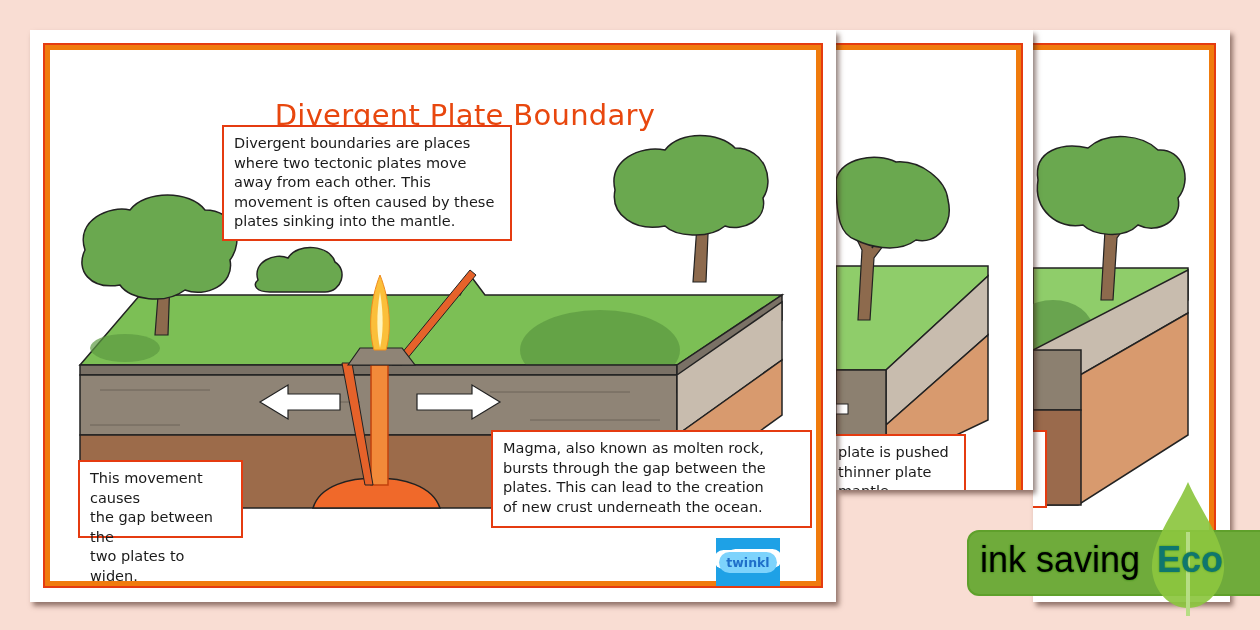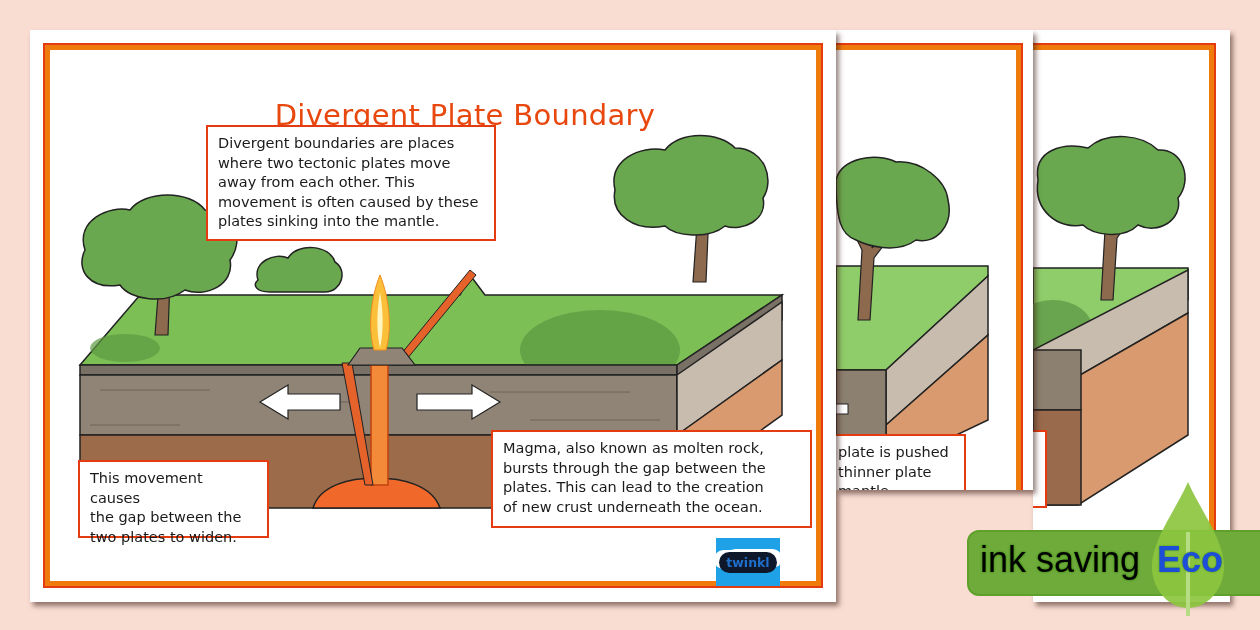--- a/index.html
+++ b/index.html
@@ -2,24 +2,24 @@
 <html><head>
 <meta charset="utf-8">
 <style>
   html,body{margin:0;padding:0;}
   body{width:1260px;height:630px;background:#f9ddd3;position:relative;overflow:hidden;font-family:"DejaVu Sans",sans-serif;}
   .card{position:absolute;background:#fff;box-shadow:3px 4px 5px rgba(60,30,20,0.55);overflow:hidden;}
   .frame{position:absolute;border:7px solid #f07b0d;outline:2px solid #e53b10;outline-offset:-2px;box-sizing:border-box;}
   .textbox{position:absolute;background:#fff;border:2px solid #e53b10;box-sizing:border-box;color:#1a1a1a;font-family:"DejaVu Sans",sans-serif;font-size:14.5px;line-height:19.5px;padding:7px 10px;white-space:pre-line;}
   .title{position:absolute;left:0;width:870px;top:68px;text-align:center;color:#e8470e;font-family:"DejaVu Sans",sans-serif;font-weight:normal;font-size:29px;letter-spacing:0.3px;}
   .twinkl{position:absolute;width:64px;height:48px;background:#1ea1e6;display:flex;align-items:center;justify-content:center;}
-  .cloud{background:#0f172a;border-radius:16px;padding:3px 7px;color:#1f6fc9;font-weight:bold;font-size:12.5px;font-family:"DejaVu Sans",sans-serif;box-shadow:-6px -3px 0 -1px #fff,6px -4px 0 -1px #fff;}
+  .cloud{background:#7dd3fc;border-radius:16px;padding:3px 7px;color:#1f6fc9;font-weight:bold;font-size:12.5px;font-family:"DejaVu Sans",sans-serif;box-shadow:-6px -3px 0 -1px #fff,6px -4px 0 -1px #fff;}
   .eco-bar{position:absolute;left:967px;top:530px;width:300px;height:66px;background:#6fab3b;border-radius:12px 0 0 12px;border:2px solid #5fa02b;box-sizing:border-box;}
   .eco-text{position:absolute;left:980px;top:535px;color:#000000;font-family:"Liberation Sans",sans-serif;font-size:36px;line-height:50px;text-shadow:0 0 2px #3c8a14,0 0 2px #3c8a14;}
-  .eco-label{position:absolute;left:1157px;top:535px;color:#1d4ed8;font-family:"Liberation Sans",sans-serif;font-weight:bold;font-size:36px;line-height:50px;text-shadow:0 0 2px #3c8a14;}
+  .eco-label{position:absolute;left:1157px;top:535px;color:#0f766e;font-family:"Liberation Sans",sans-serif;font-weight:bold;font-size:36px;line-height:50px;text-shadow:0 0 2px #3c8a14;}
 </style>
 </head>
 <body>
 
 <div class="card" style="left:1033px;top:30px;width:197px;height:572px;">
   <div class="frame" style="left:-20px;top:13px;width:203px;height:545px;border-left:none;"></div>
   <svg style="position:absolute;left:0;top:0;" width="197" height="572" viewBox="0 0 197 572">
     <polygon points="0,238 155,238 155,270 0,320" fill="#8fcd6a" stroke="#222" stroke-width="1.5"></polygon>
     <ellipse cx="20" cy="300" rx="40" ry="30" fill="#5f9a48" opacity="0.8"></ellipse>
     <polygon points="0,320 155,240 155,283 0,372" fill="#c8bcae" stroke="#222" stroke-width="1.5"></polygon>
@@ -101,26 +101,26 @@
 
     <path d="M228,250 C222,232 245,222 258,228 C268,212 300,215 305,232 C318,240 312,262 295,262 L240,262 C226,262 222,255 228,250 Z" fill="#6aa84f" stroke="#222" stroke-width="1.5"></path>
 
     <g>
       <path d="M663,252 L667,195 L650,178 L656,174 L670,190 L676,168 L682,170 L676,196 L694,180 L698,184 L678,204 L676,252 Z" fill="#8d6a4d" stroke="#222" stroke-width="1.2"></path>
       <path d="M585,160 C578,130 610,115 635,120 C650,100 690,102 705,118 C735,118 745,150 733,168 C738,190 712,202 695,196 C678,210 645,206 635,196 C605,202 580,185 585,160 Z" fill="#6aa84f" stroke="#222" stroke-width="1.5"></path>
     </g>
   </svg>
 
   <div class="title">Divergent Plate Boundary</div>
-  <div class="textbox" style="left:176px;top:95px;width:290px;height:116px;">Divergent boundaries are places
+  <div class="textbox" style="left:192px;top:95px;width:290px;height:116px;">Divergent boundaries are places
 where two tectonic plates move
 away from each other. This
 movement is often caused by these
 plates sinking into the mantle.</div>
-  <div class="textbox" style="left:48px;top:430px;width:191px;height:78px;">This movement causes
+  <div class="textbox" style="left:48px;top:430px;width:165px;height:78px;">This movement causes
 the gap between the
 two plates to widen.</div>
   <div class="textbox" style="left:461px;top:400px;width:321px;height:98px;">Magma, also known as molten rock,
 bursts through the gap between the
 plates. This can lead to the creation
 of new crust underneath the ocean.</div>
   <div class="twinkl" style="left:686px;top:508px;">
     <span class="cloud">twinkl</span>
   </div>
 </div>

